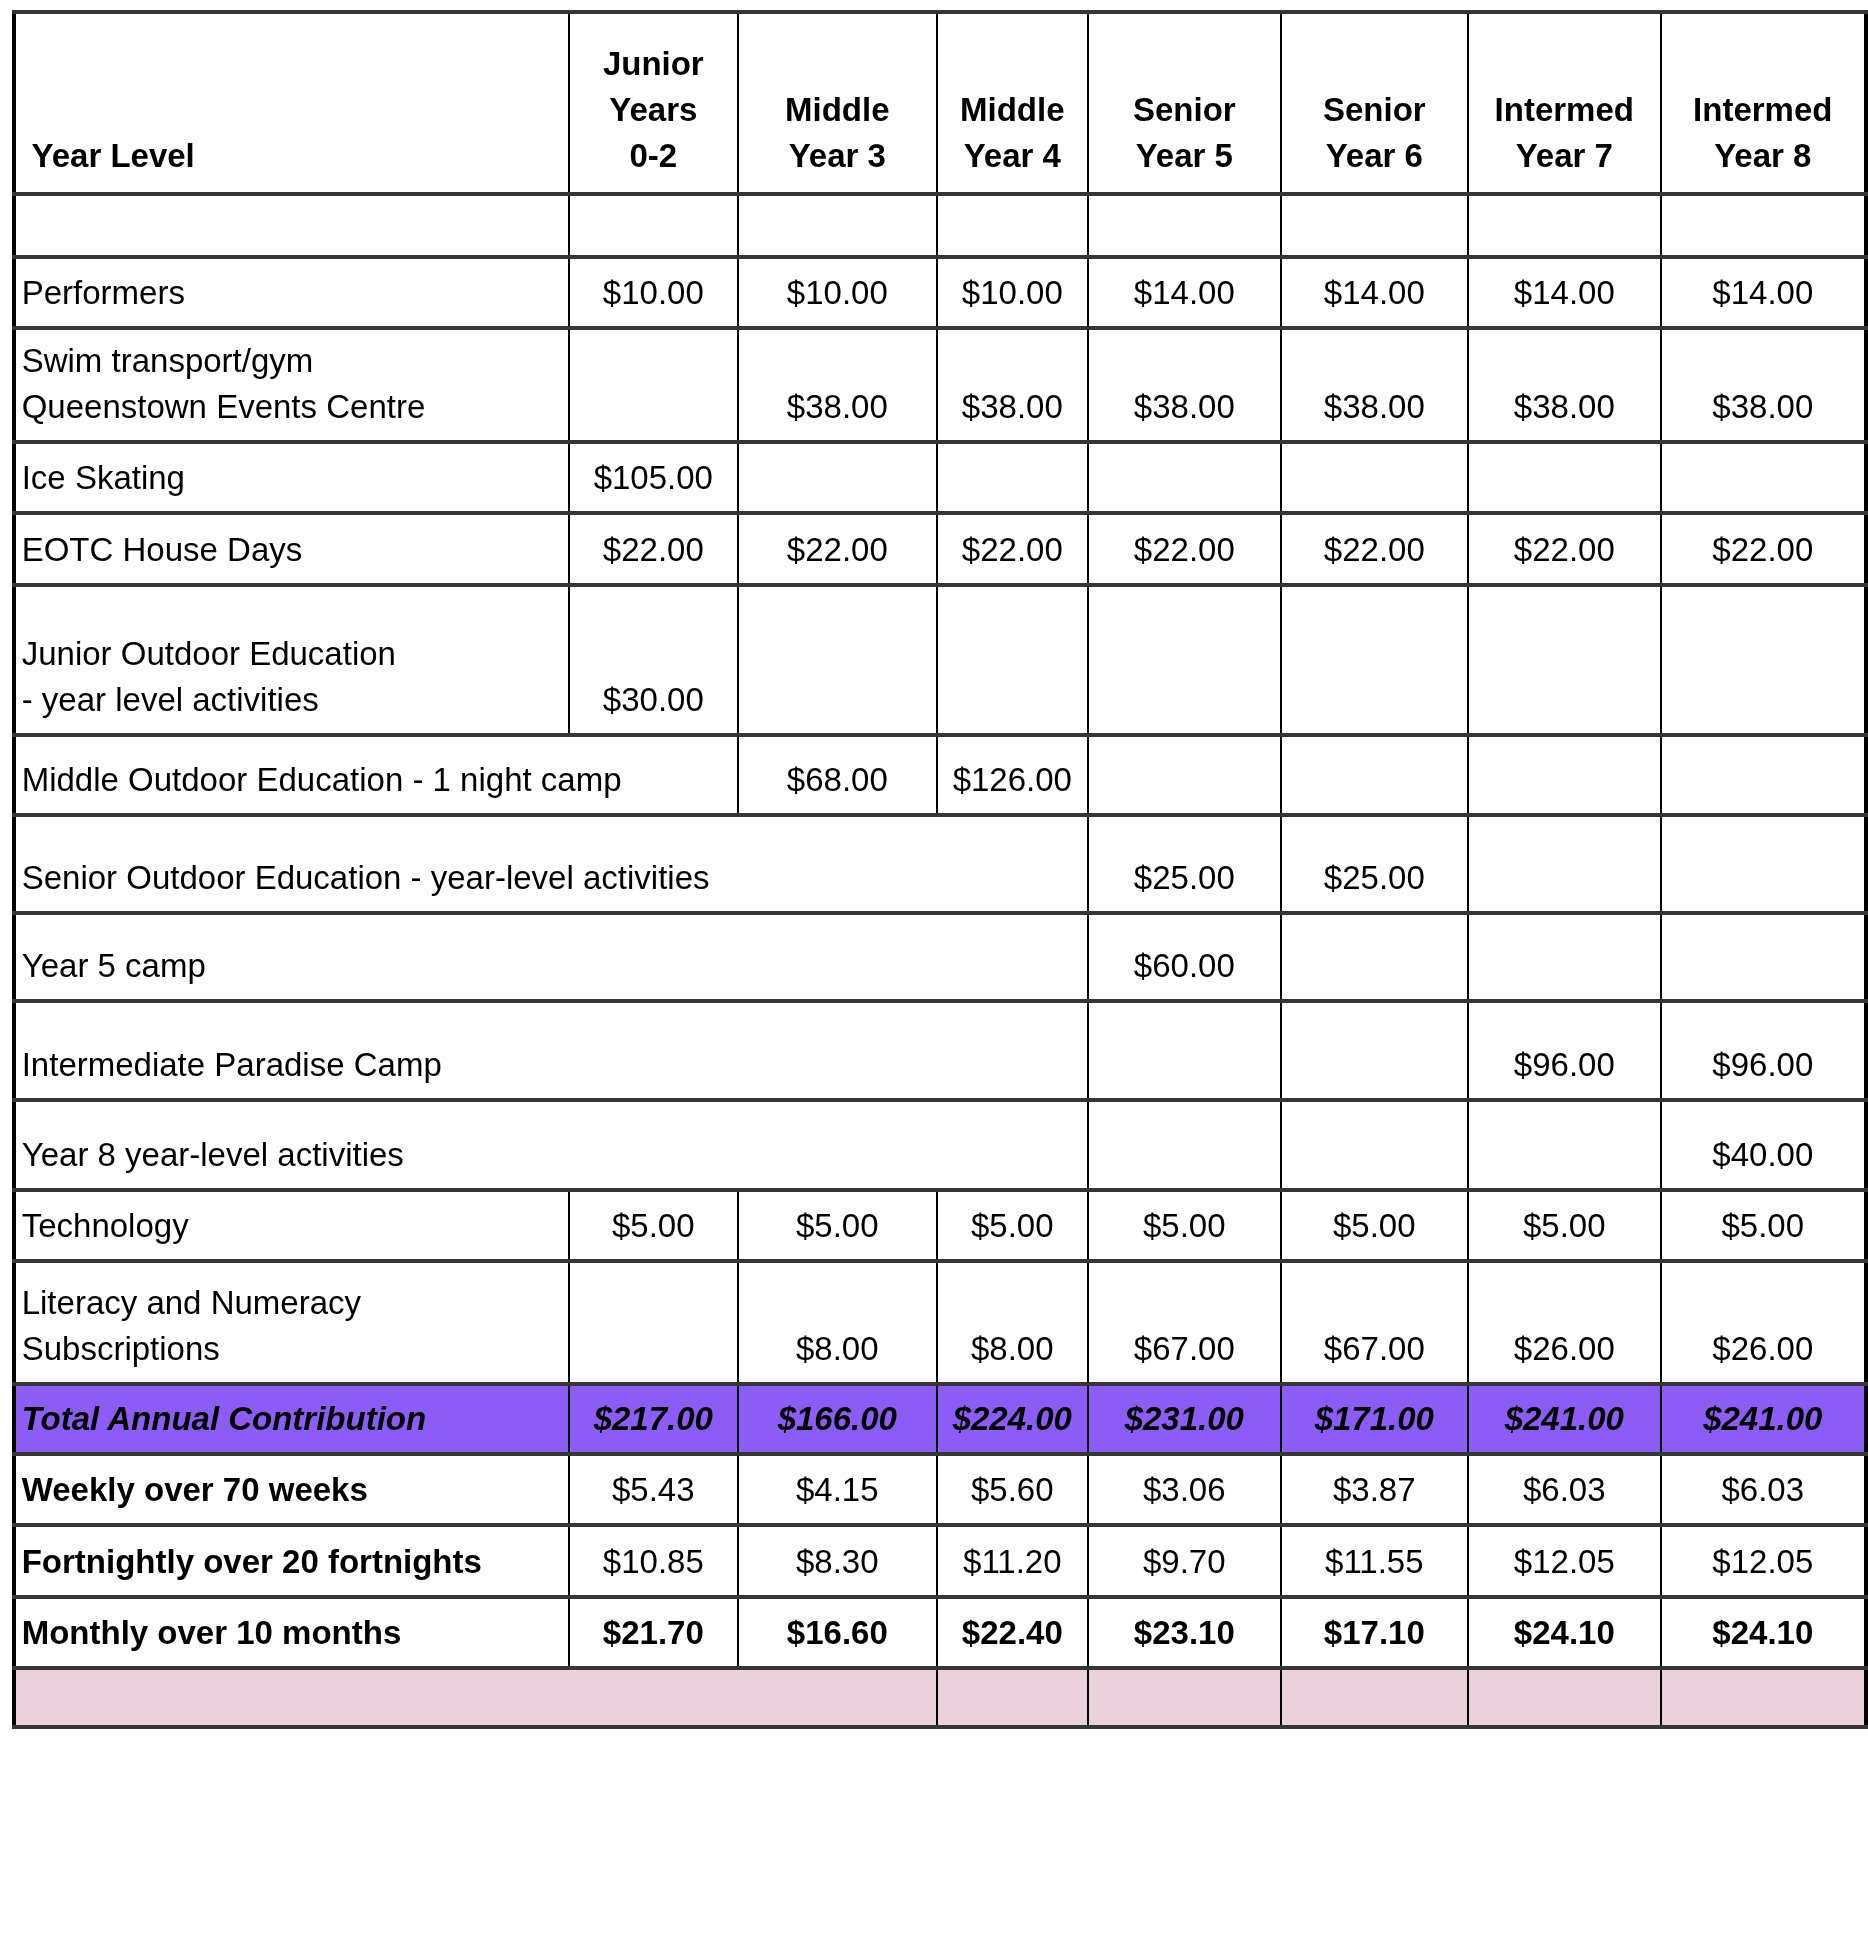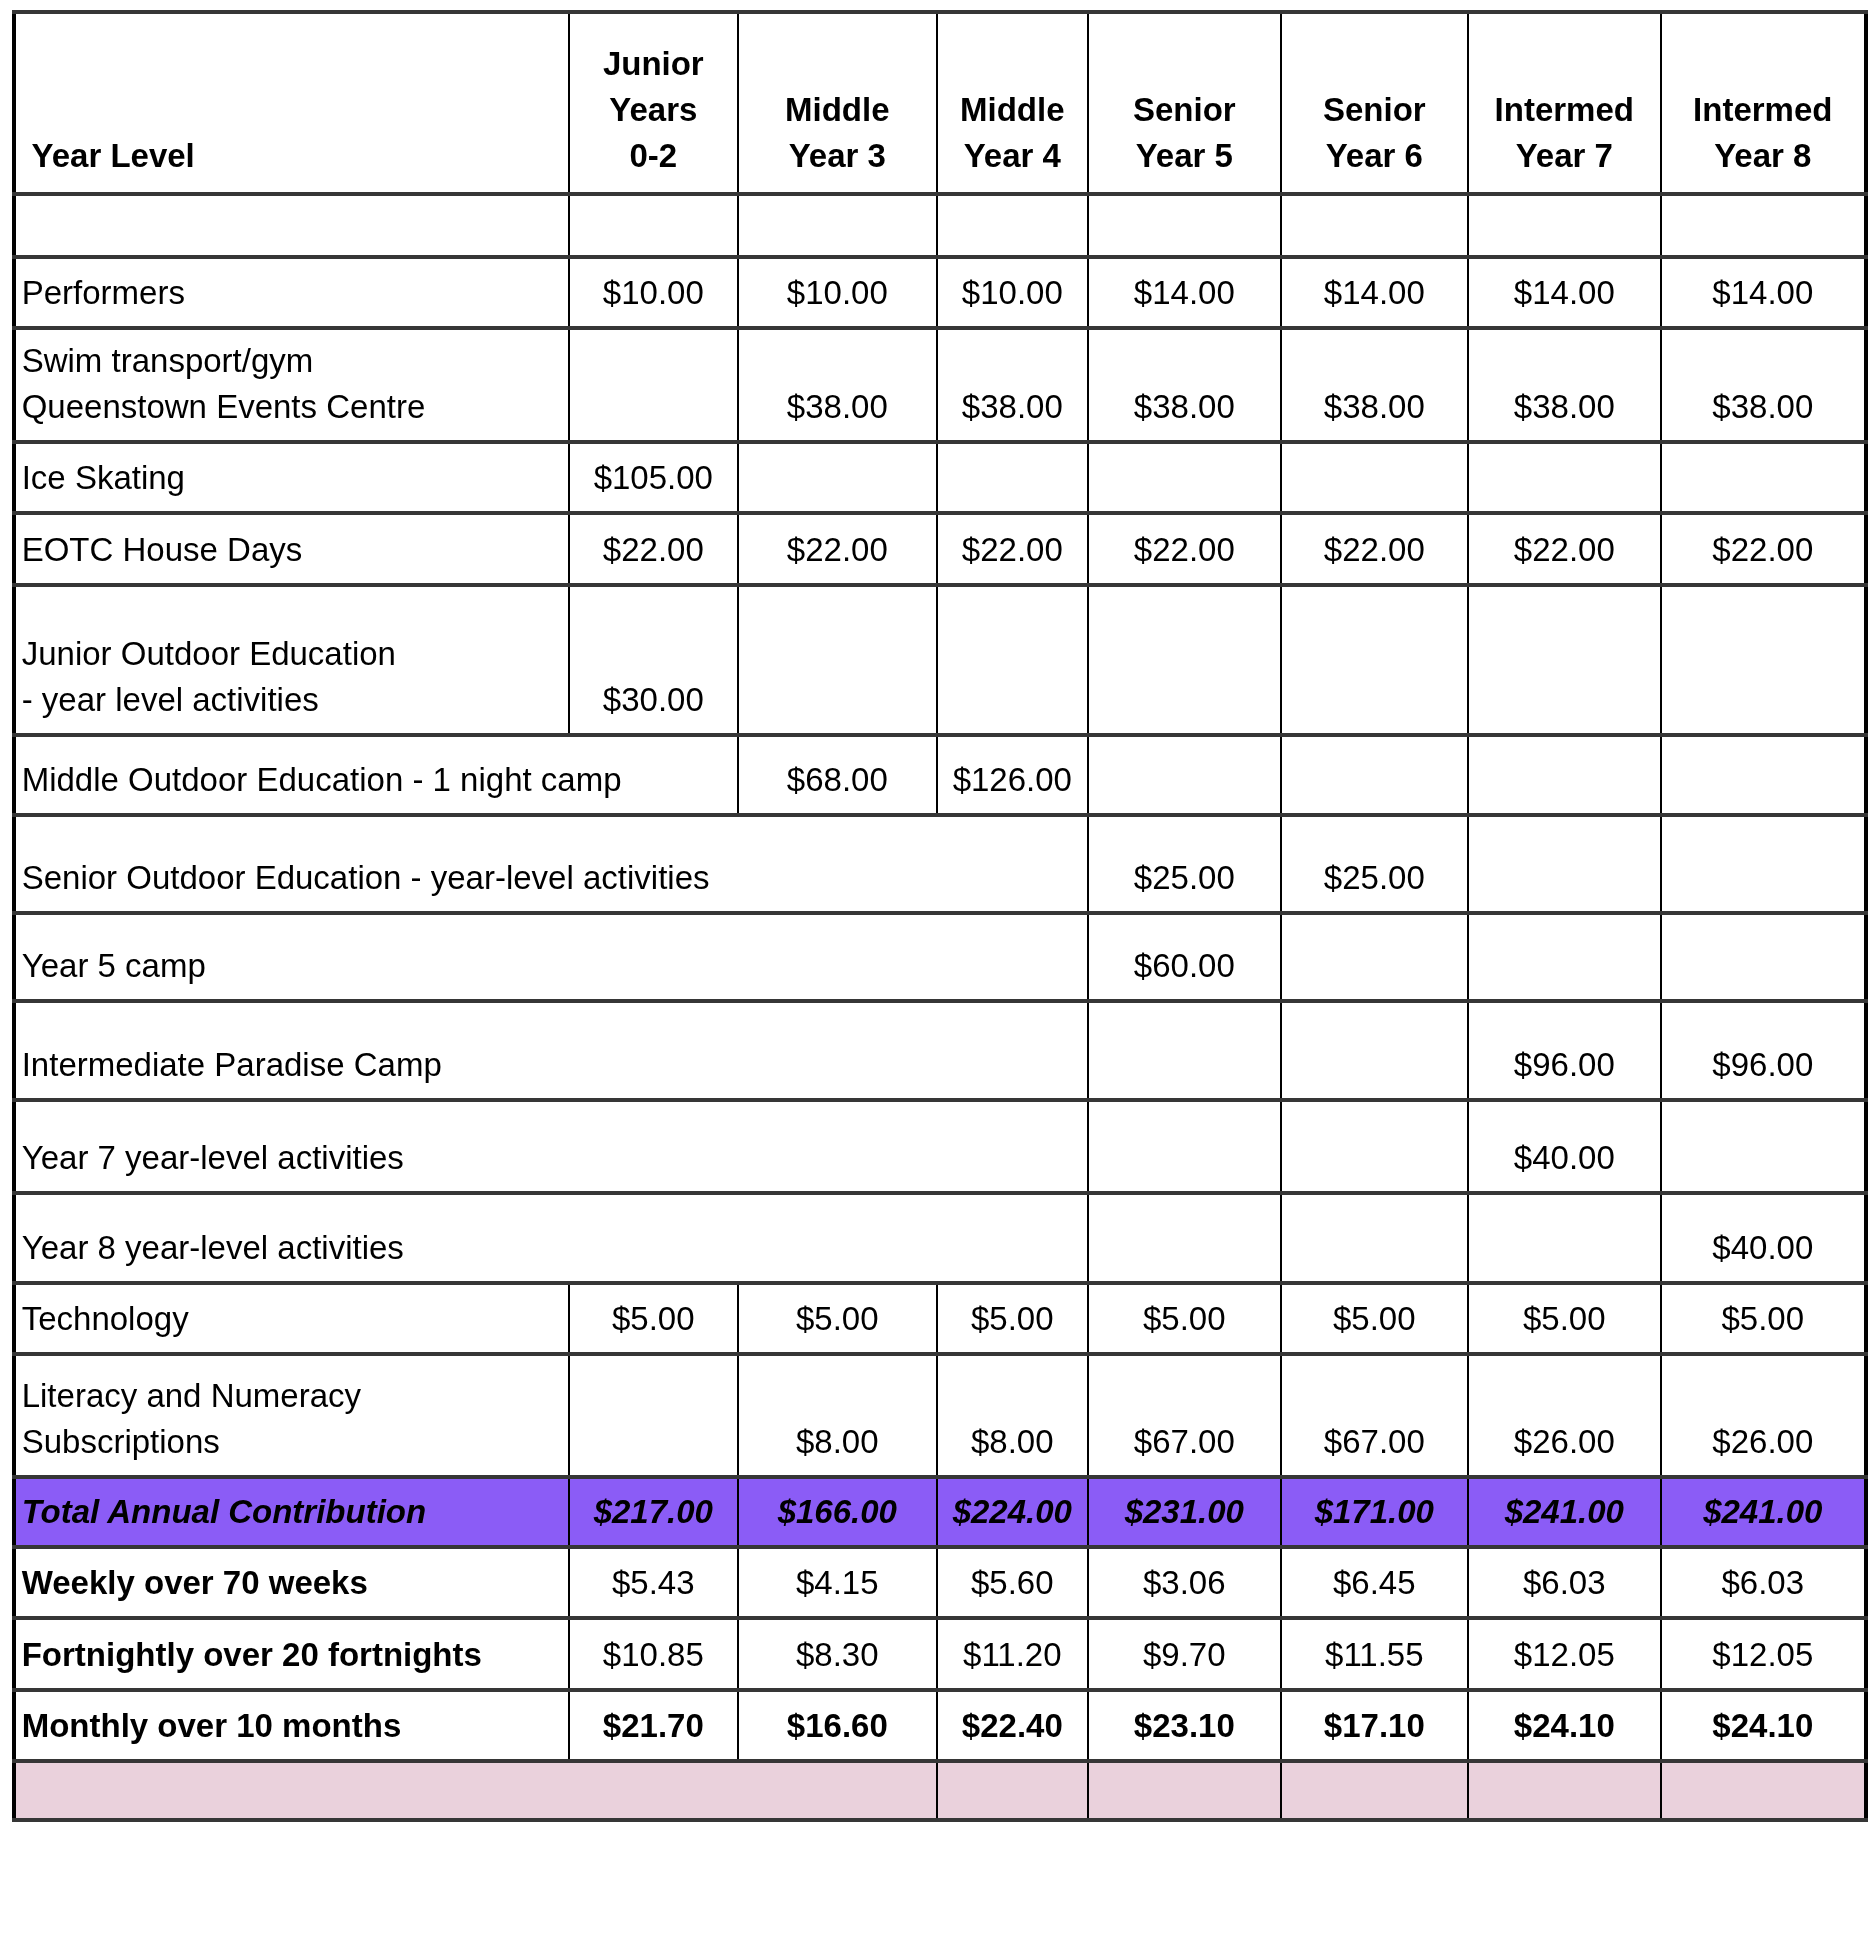--- a/index.html
+++ b/index.html
@@ -193,27 +193,20 @@
           <td class="val"></td>
           <td class="val"></td>
         </tr>
         <tr class="row-normal" style="height: 99px;">
           <td class="lbl" colspan="4">Intermediate Paradise Camp</td>
           <td class="val"></td>
           <td class="val"></td>
           <td class="val">$96.00</td>
           <td class="val">$96.00</td>
         </tr>
-        <tr class="row-normal" style="height: 93px;">
-          <td class="lbl" colspan="4">Year 7 year-level activities</td>
-          <td class="val"></td>
-          <td class="val"></td>
-          <td class="val">$40.00</td>
-          <td class="val"></td>
-        </tr>
         <tr class="row-normal" style="height: 90px;">
           <td class="lbl" colspan="4">Year 8 year-level activities</td>
           <td class="val"></td>
           <td class="val"></td>
           <td class="val"></td>
           <td class="val">$40.00</td>
         </tr>
         <tr class="row-normal" style="height: 71px;">
           <td class="lbl">Technology</td>
           <td class="val">$5.00</td>
@@ -244,21 +237,21 @@
           <td class="val">$171.00</td>
           <td class="val">$241.00</td>
           <td class="val">$241.00</td>
         </tr>
         <tr class="row-labelbold" style="height: 71px;">
           <td class="lbl">Weekly over 70 weeks</td>
           <td class="val">$5.43</td>
           <td class="val">$4.15</td>
           <td class="val">$5.60</td>
           <td class="val">$3.06</td>
-          <td class="val">$6.45</td>
+          <td class="val">$3.87</td>
           <td class="val">$6.03</td>
           <td class="val">$6.03</td>
         </tr>
         <tr class="row-labelbold" style="height: 72px;">
           <td class="lbl">Fortnightly over 20 fortnights</td>
           <td class="val">$10.85</td>
           <td class="val">$8.30</td>
           <td class="val">$11.20</td>
           <td class="val">$9.70</td>
           <td class="val">$11.55</td>

